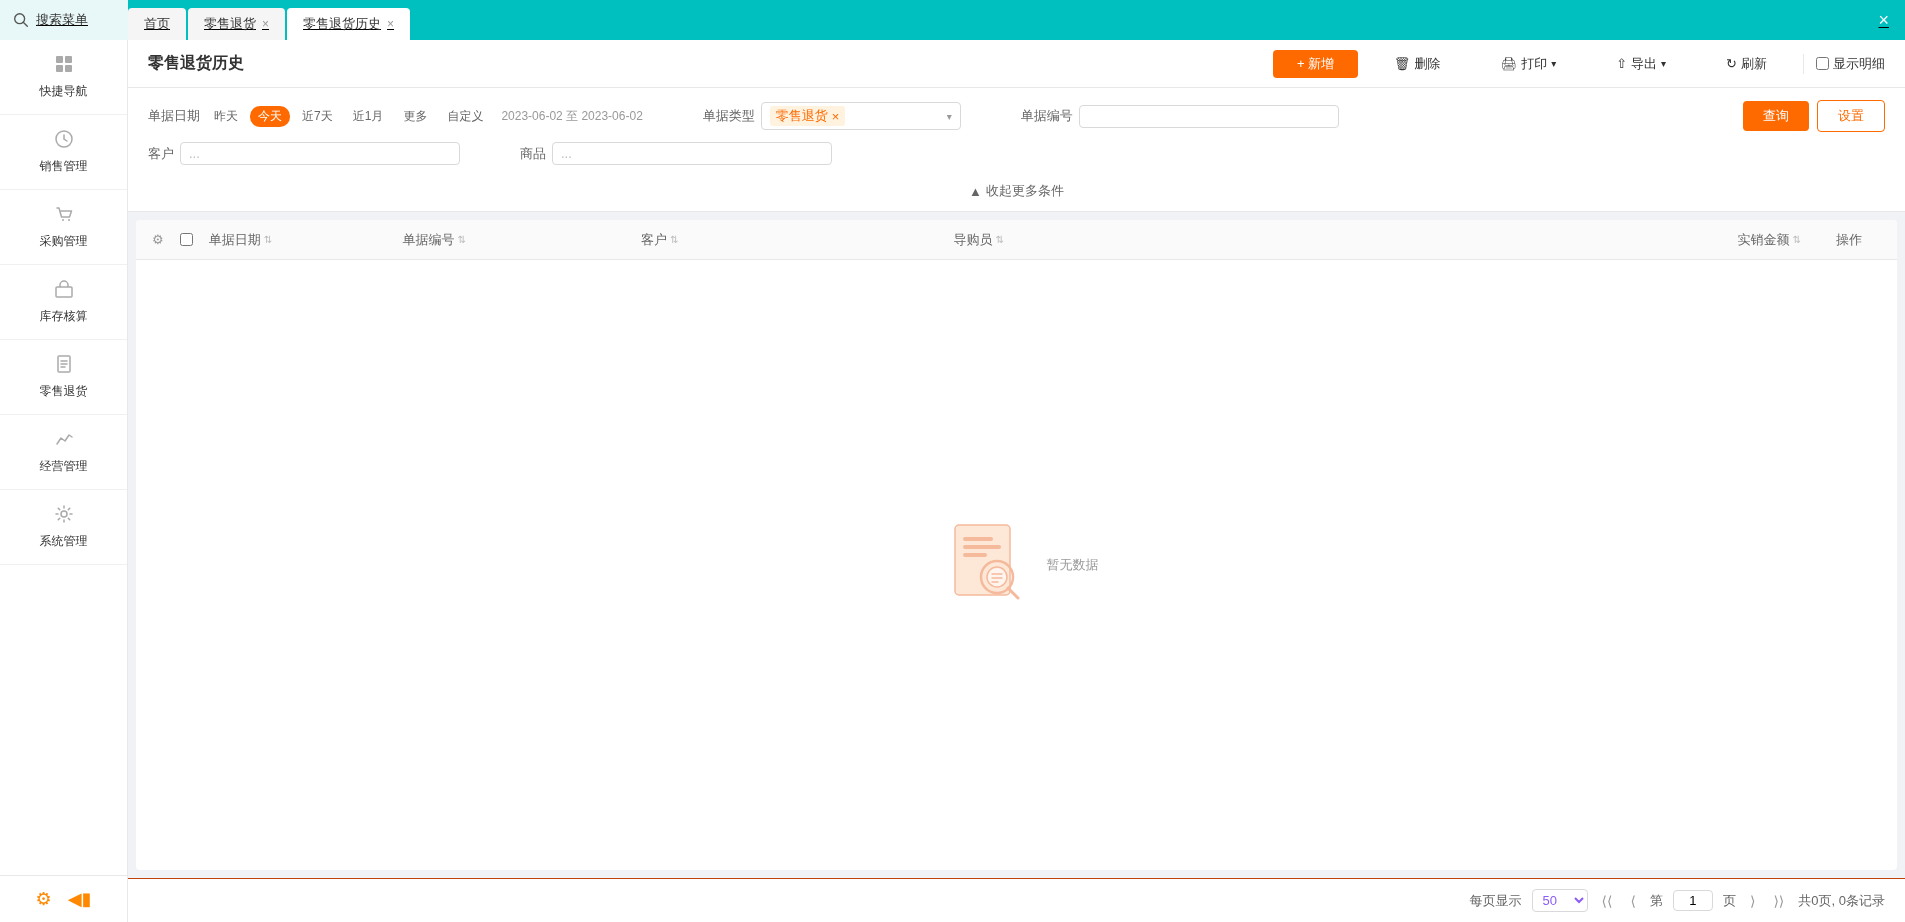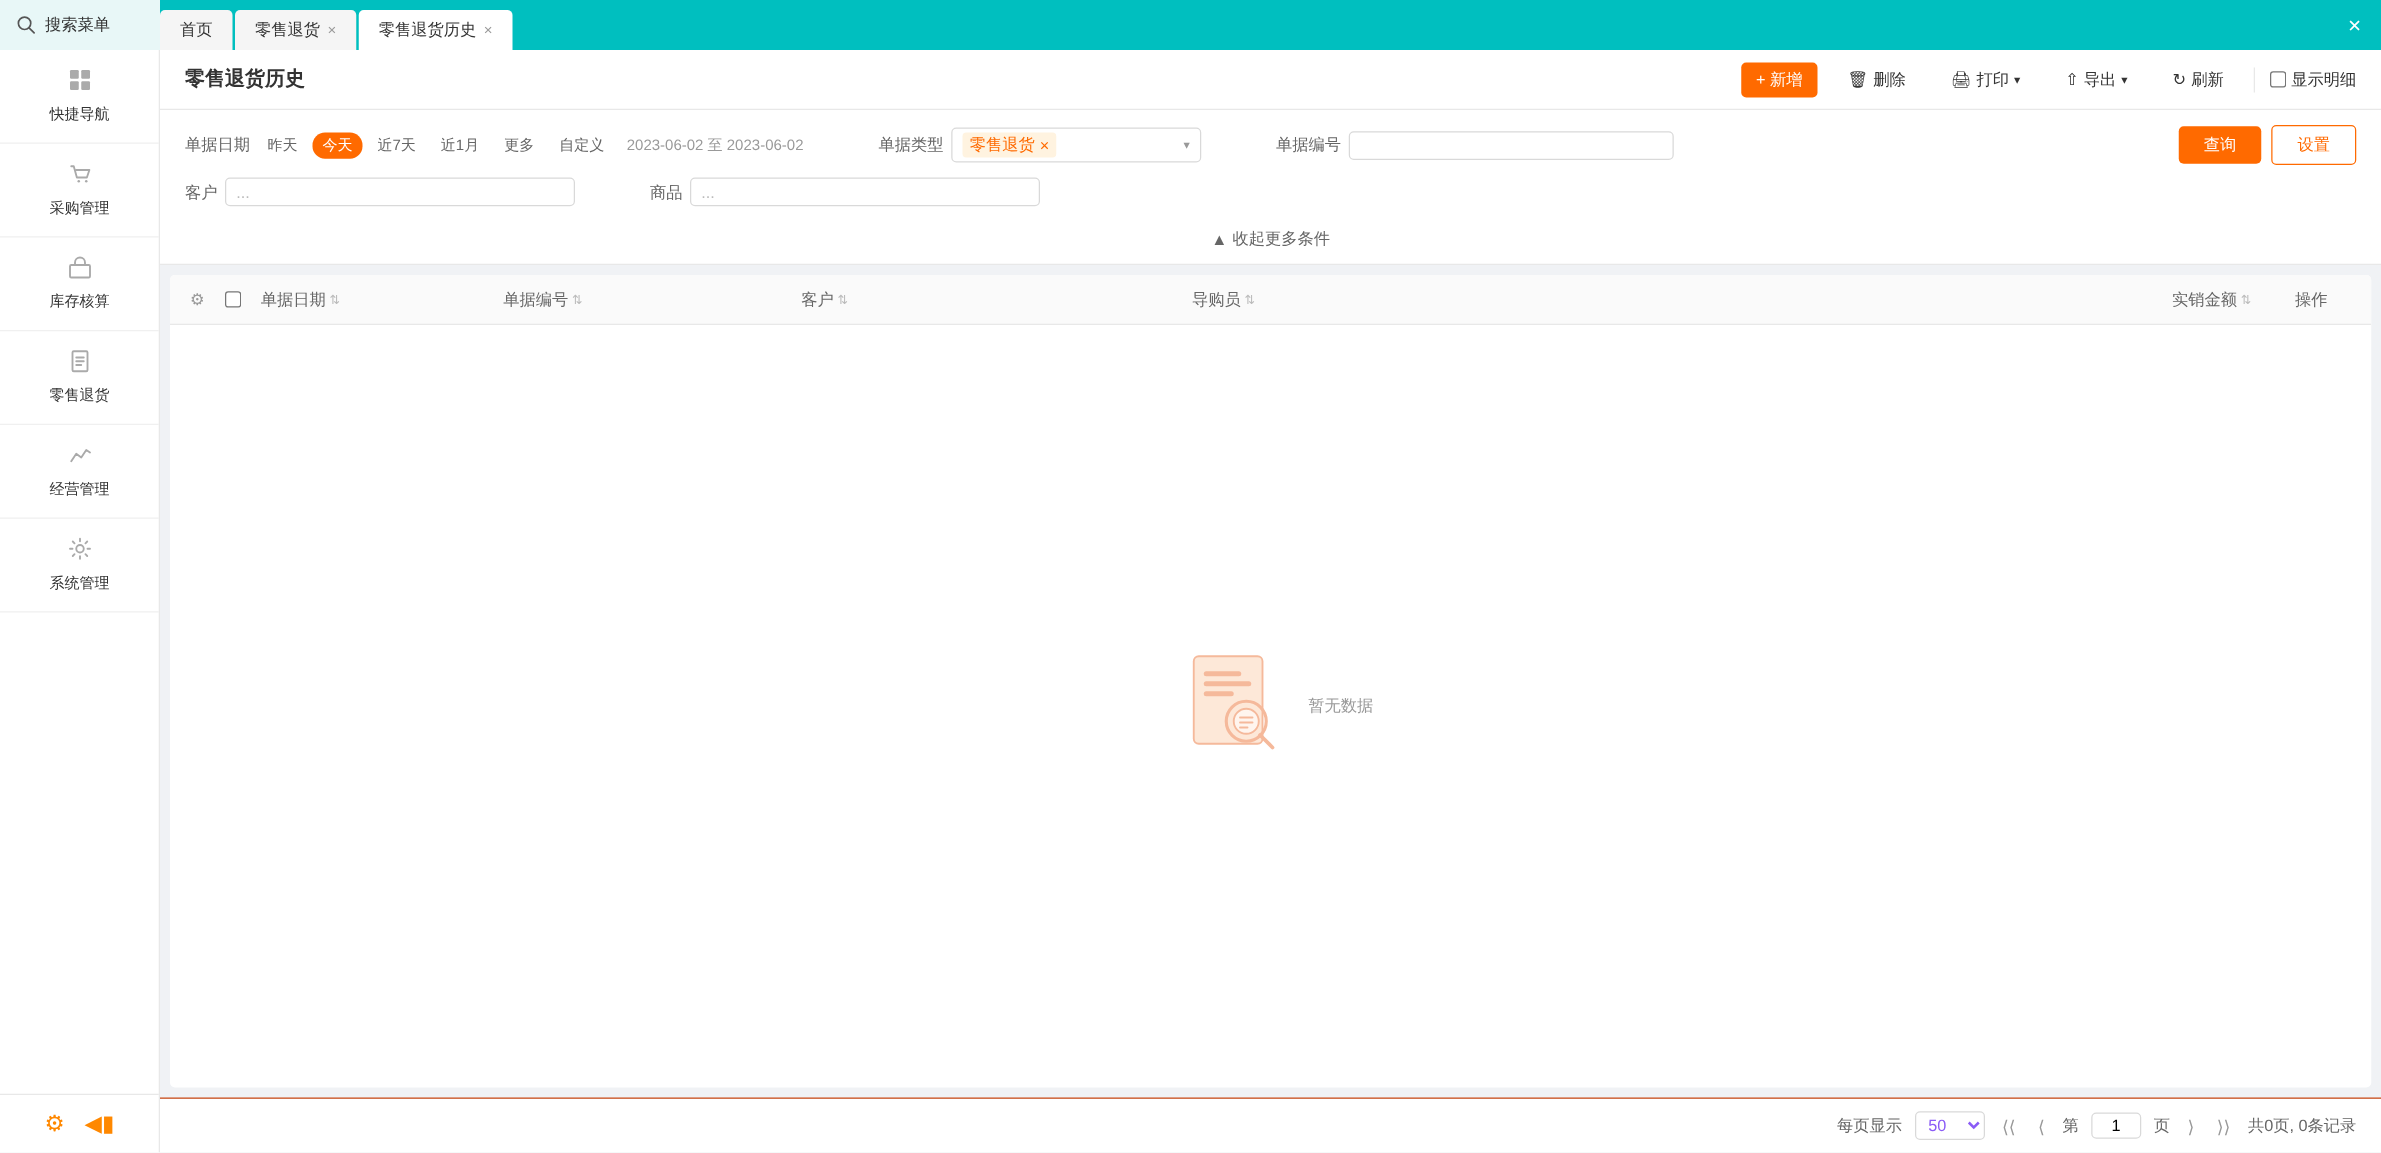--- a/index.html
+++ b/index.html
@@ -1,21 +1,21 @@
 <!DOCTYPE html>
 <html><head>
   <meta charset="utf-8">
   <style>
     * { box-sizing: border-box; margin: 0; padding: 0; font-family: 'Microsoft YaHei', Arial, sans-serif; font-size: 13px; }
     body { display: flex; flex-direction: column; height: 922px; width: 1905px; overflow: hidden; background: #f0f2f5; }
 
     
     .top-bar {
       display: flex; align-items: center; background: #00bfbf; height: 40px; min-height: 40px;
-      padding: 0; position: relative;
+      padding: 0; position: relative; text-decoration: underline;
     }
     .top-bar-search {
       background: #e8f7f7; display: flex; align-items: center; padding: 0 12px; height: 100%;
       width: 128px; min-width: 128px; cursor: pointer; gap: 6px;
     }
     .top-bar-search span { color: #333; font-size: 13px; }
     .top-tabs { display: flex; align-items: flex-end; height: 100%; flex: 1; }
     .tab {
       display: flex; align-items: center; padding: 0 16px; height: 32px; margin-top: 8px;
       background: #f5f5f5; border-radius: 4px 4px 0 0; color: #333; cursor: pointer;
@@ -51,21 +51,21 @@
     .content { flex: 1; display: flex; flex-direction: column; overflow: hidden; background: #f0f2f5; }
 
     
     .page-header {
       display: flex; align-items: center; justify-content: space-between;
       background: #fff; padding: 0 20px; height: 48px; border-bottom: 1px solid #e8e8e8;
     }
     .page-title { font-size: 16px; font-weight: bold; color: #333; }
     .header-actions { display: flex; align-items: center; gap: 12px; }
     .action-btn {
-      display: flex; align-items: center; gap: 4px; padding: 5px 12px; border-radius: 4px;
+      display: flex; align-items: center; gap: 4px; padding: 5px 24px; border-radius: 4px;
       cursor: pointer; font-size: 13px; border: none; background: transparent; color: #333;
     }
     .action-btn.primary { background: #ff6a00; color: #fff; border-radius: 4px; }
     .checkbox-label { display: flex; align-items: center; gap: 4px; font-size: 13px; color: #333; }
     .divider-v { width: 1px; height: 20px; background: #e8e8e8; }
 
     
     .filter-area {
       background: #fff; padding: 12px 20px 0 20px; border-bottom: 1px solid #e8e8e8;
     }
@@ -189,20 +189,29 @@
     <div class="sidebar-item">
       <span class="icon">
         <svg width="20" height="20" viewBox="0 0 20 20" fill="none">
             <rect x="2" y="2" width="7" height="7" rx="1" fill="#aaa"></rect>
             <rect x="11" y="2" width="7" height="7" rx="1" fill="#aaa"></rect>
             <rect x="2" y="11" width="7" height="7" rx="1" fill="#aaa"></rect>
             <rect x="11" y="11" width="7" height="7" rx="1" fill="#aaa"></rect>
           </svg>
       </span>
       <span class="label">快捷导航</span>
+    </div>
+    <div class="sidebar-item">
+      <span class="icon">
+        <svg width="20" height="20" viewBox="0 0 20 20" fill="none">
+            <circle cx="10" cy="10" r="8" stroke="#aaa" stroke-width="1.5"></circle>
+            <path d="M10 6v4l3 2" stroke="#aaa" stroke-width="1.5" stroke-linecap="round"></path>
+          </svg>
+      </span>
+      <span class="label">销售管理</span>
     </div>
     <div class="sidebar-item">
       <span class="icon">
         <svg width="20" height="20" viewBox="0 0 20 20" fill="none">
             <path d="M3 4h2l2.5 9h8l2-6H7" stroke="#aaa" stroke-width="1.5" stroke-linecap="round" stroke-linejoin="round"></path>
             <circle cx="9" cy="16" r="1" fill="#aaa"></circle>
             <circle cx="15" cy="16" r="1" fill="#aaa"></circle>
           </svg>
       </span>
       <span class="label">采购管理</span>

